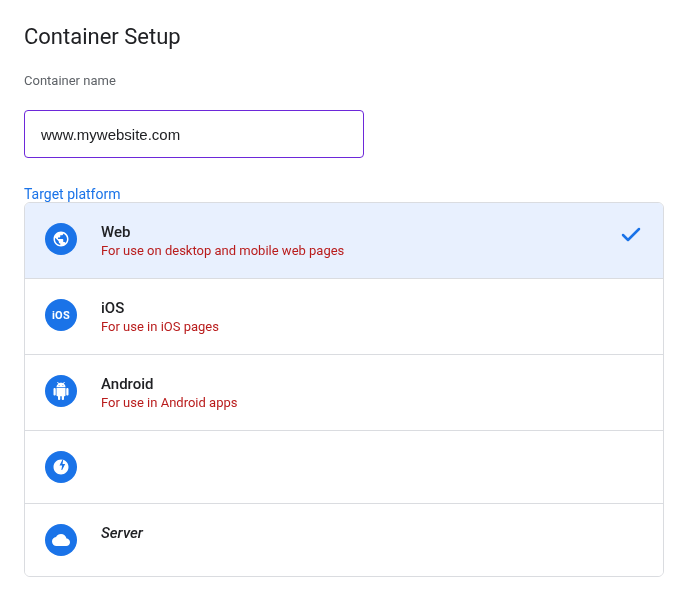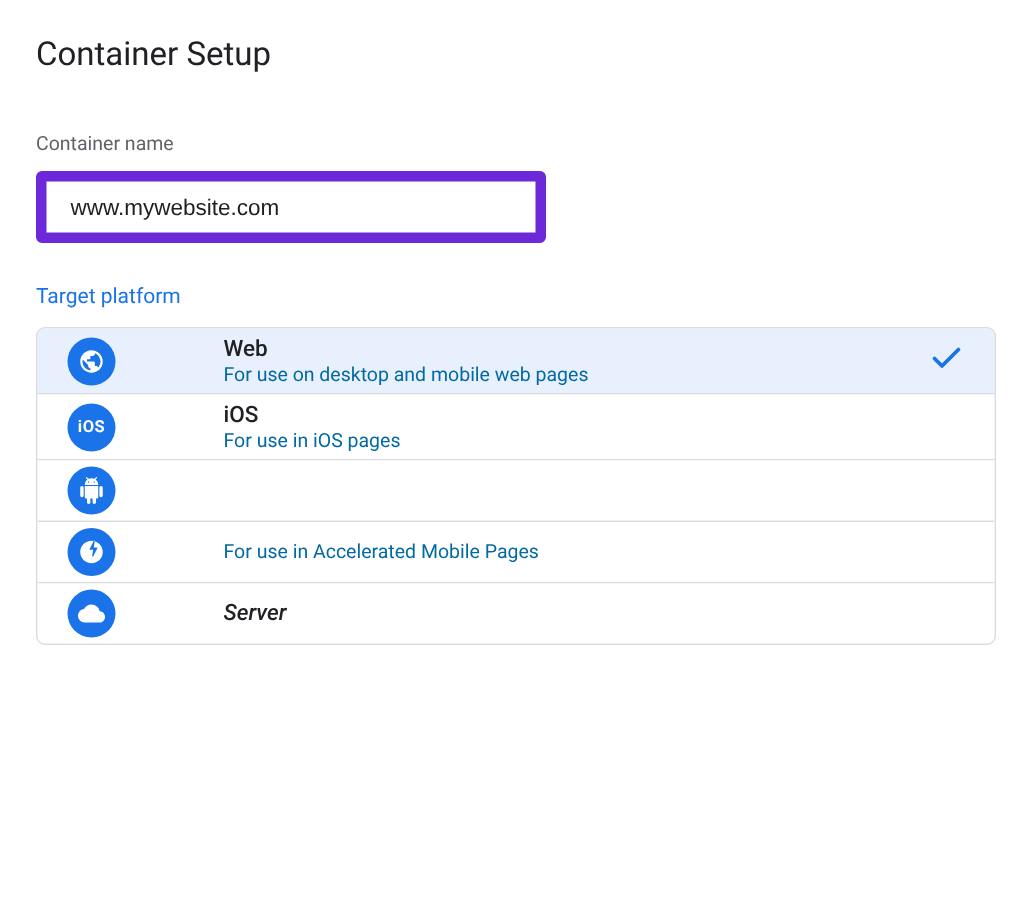--- a/index.html
+++ b/index.html
@@ -7,57 +7,55 @@
       font-family: 'Google Sans', Roboto, Arial, sans-serif;
       background: #fff;
       width: 687px;
       padding: 24px;
       color: #202124;
     }
     .page-title {
       font-size: 22px;
       font-weight: 400;
       color: #202124;
-      margin-bottom: 40px;
+      margin-bottom: 24px;
     }
     .field-label {
       font-size: 13px;
       color: #5f6368;
-      margin-bottom: 10px;
+      margin-bottom: 22px;
     }
     .text-input {
       width: 340px;
       height: 48px;
       padding: 0 16px;
       font-size: 15px;
-      border: 7px solid #6d28d9;
+      border: 1px solid #6d28d9;
       border-radius: 4px;
       color: #202124;
       outline: none;
     }
     .section-label {
       font-size: 14px;
       color: #1a73e8;
       margin-top: 28px;
-      margin-bottom: 12px;
     }
     .platform-list {
       border: 1px solid #dadce0;
       border-radius: 6px;
       overflow: hidden;
       width: 640px;
     }
     .platform-item {
       display: flex;
-      align-items: center;
-      padding: 4px 20px;
+      align-items: flex-start;
+      padding: 20px 20px;
       border-bottom: 1px solid #dadce0;
       background: #fff;
       cursor: pointer;
-      gap: 48px;
     }
     .platform-item:last-child { border-bottom: none; font-style: italic; }
     .platform-item.selected { background: #e8f0fe; }
     .platform-icon {
       width: 32px;
       height: 32px;
       border-radius: 50%;
       background: #1a73e8;
       display: flex;
       align-items: center;
@@ -72,21 +70,21 @@
       flex: 1;
     }
     .platform-name {
       font-size: 15px;
       font-weight: 500;
       color: #202124;
       margin-bottom: 2px;
     }
     .platform-desc {
       font-size: 13px;
-      color: #0369a1;
+      color: #b91c1c;
     }
     .check {
       color: #1a73e8;
       flex-shrink: 0;
     }
     .icon-svg { width: 18px; height: 18px; fill: #fff; }
     .ios-text { color:#fff; font-size:11px; font-weight:700; letter-spacing:0.3px; }
   </style>
 </head>
 <body>
@@ -128,30 +126,33 @@
       <div class="platform-desc">For use in iOS pages</div>
     </div>
   </div>
 
   <div class="platform-item">
     <div class="platform-icon">
       <svg class="icon-svg" viewBox="0 0 24 24">
           <path d="M6 18c0 .55.45 1 1 1h1v3.5c0 .83.67 1.5 1.5 1.5s1.5-.67 1.5-1.5V19h2v3.5c0 .83.67 1.5 1.5 1.5s1.5-.67 1.5-1.5V19h1c.55 0 1-.45 1-1V8H6v10zM3.5 8C2.67 8 2 8.67 2 9.5v7c0 .83.67 1.5 1.5 1.5S5 17.33 5 16.5v-7C5 8.67 4.33 8 3.5 8zm17 0c-.83 0-1.5.67-1.5 1.5v7c0 .83.67 1.5 1.5 1.5s1.5-.67 1.5-1.5v-7c0-.83-.67-1.5-1.5-1.5zm-4.97-5.84l1.3-1.3c.2-.2.2-.51 0-.71-.2-.2-.51-.2-.71 0l-1.48 1.48C13.85 1.23 12.95 1 12 1c-.96 0-1.86.23-2.66.63L7.85.15c-.2-.2-.51-.2-.71 0-.2.2-.2.51 0 .71l1.31 1.31C6.97 3.26 6 5.01 6 7h12c0-1.99-.97-3.75-2.47-4.84zM10 5H9V4h1v1zm5 0h-1V4h1v1z"></path>
         </svg>
     </div>
+    <div class="platform-text">
+      <div class="platform-name">Android</div>
+      <div class="platform-desc">For use in Android apps</div>
+    </div>
   </div>
 
   <div class="platform-item">
     <div class="platform-icon">
       <svg class="icon-svg" viewBox="0 0 24 24">
           <path d="M12 2C6.48 2 2 6.48 2 12s4.48 10 10 10 10-4.48 10-10S17.52 2 12 2zm1.5 14h-1l1-6H10l4-8h1l-1 6h3.5l-4 8z"></path>
         </svg>
     </div>
     <div class="platform-text">
-      <div class="platform-desc">For use in Accelerated Mobile Pages</div>
     </div>
   </div>
 
   <div class="platform-item">
     <div class="platform-icon">
       <svg class="icon-svg" viewBox="0 0 24 24">
           <path d="M19.35 10.04C18.67 6.59 15.64 4 12 4 9.11 4 6.6 5.64 5.35 8.04 2.34 8.36 0 10.91 0 14c0 3.31 2.69 6 6 6h13c2.76 0 5-2.24 5-5 0-2.64-2.05-4.78-4.65-4.96z"></path>
         </svg>
     </div>
     <div class="platform-text">

